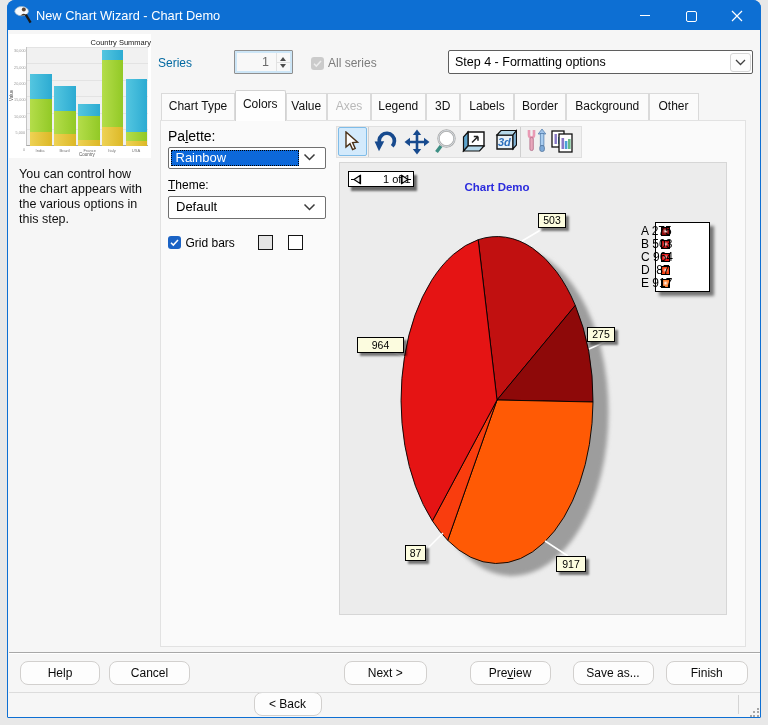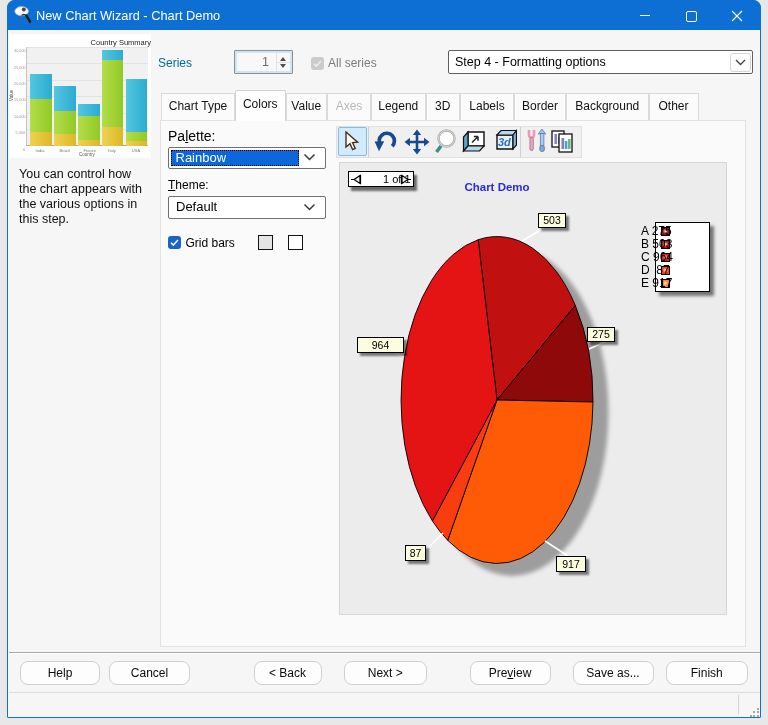--- a/index.html
+++ b/index.html
@@ -210,21 +210,21 @@
 <div class="a" style="left:660.5px;top:226.5px;width:9px;height:9px;background:radial-gradient(circle at 50% 45%, rgba(255,255,255,.85) 0.5px, rgba(255,255,255,.35) 1.5px, transparent 3px),#8e0909;border:1px solid #000;z-index:5"></div>
 <div class="a" style="left:660.5px;top:239.7px;width:9px;height:9px;background:radial-gradient(circle at 50% 45%, rgba(255,255,255,.85) 0.5px, rgba(255,255,255,.35) 1.5px, transparent 3px),#c11010;border:1px solid #000;z-index:5"></div>
 <div class="a" style="left:660.5px;top:252.9px;width:9px;height:9px;background:radial-gradient(circle at 50% 45%, rgba(255,255,255,.85) 0.5px, rgba(255,255,255,.35) 1.5px, transparent 3px),#e51414;border:1px solid #000;z-index:5"></div>
 <div class="a" style="left:660.5px;top:266.1px;width:9px;height:9px;background:radial-gradient(circle at 50% 45%, rgba(255,255,255,.85) 0.5px, rgba(255,255,255,.35) 1.5px, transparent 3px),#f94111;border:1px solid #000;z-index:5"></div>
 <div class="a" style="left:660.5px;top:279.3px;width:9px;height:9px;background:radial-gradient(circle at 50% 45%, rgba(255,255,255,.85) 0.5px, rgba(255,255,255,.35) 1.5px, transparent 3px),#ff7e2e;border:1px solid #000;z-index:5"></div>
 <div class="a" style="left:641px;top:224.5px;font-size:12px;line-height:13px;color:#000;z-index:5">A 275<br>B 503<br>C 964<br>D&nbsp;&nbsp;87<br>E 917</div>
 
 <div class="a" style="left:8.5px;top:652px;width:751px;height:2px;border-top:1px solid #a8a8a8;border-bottom:1px solid #fff"></div>
 <div class="btn" style="left:20px;top:661px;width:80px">Help</div>
 <div class="btn" style="left:109px;top:661px;width:81px">Cancel</div>
-<div class="btn" style="left:253.5px;top:661px;width:68px">&lt; Back</div>
+<div class="btn" style="left:253.5px;top:692px;width:68px">&lt; Back</div>
 <div class="btn" style="left:344px;top:661px;width:82.5px">Next &gt;</div>
 <div class="btn" style="left:469.5px;top:661px;width:81px">Pre<span style="text-decoration:underline">v</span>iew</div>
 <div class="btn" style="left:572.5px;top:661px;width:81px">Save as...</div>
 <div class="btn" style="left:666px;top:661px;width:81.5px">Finish</div>
 
 <div class="a" style="left:8.5px;top:691.5px;width:751px;height:1px;background:#dcdcdc"></div>
 <div class="a" style="left:738px;top:695px;width:1px;height:19px;background:#d4d4d4"></div>
 <div class="a" style="left:756.5px;top:707.5px;width:2.3px;height:2.3px;background:#a6a6a6"></div>
 <div class="a" style="left:753px;top:711px;width:2.3px;height:2.3px;background:#a6a6a6"></div>
 <div class="a" style="left:756.5px;top:711px;width:2.3px;height:2.3px;background:#a6a6a6"></div>

